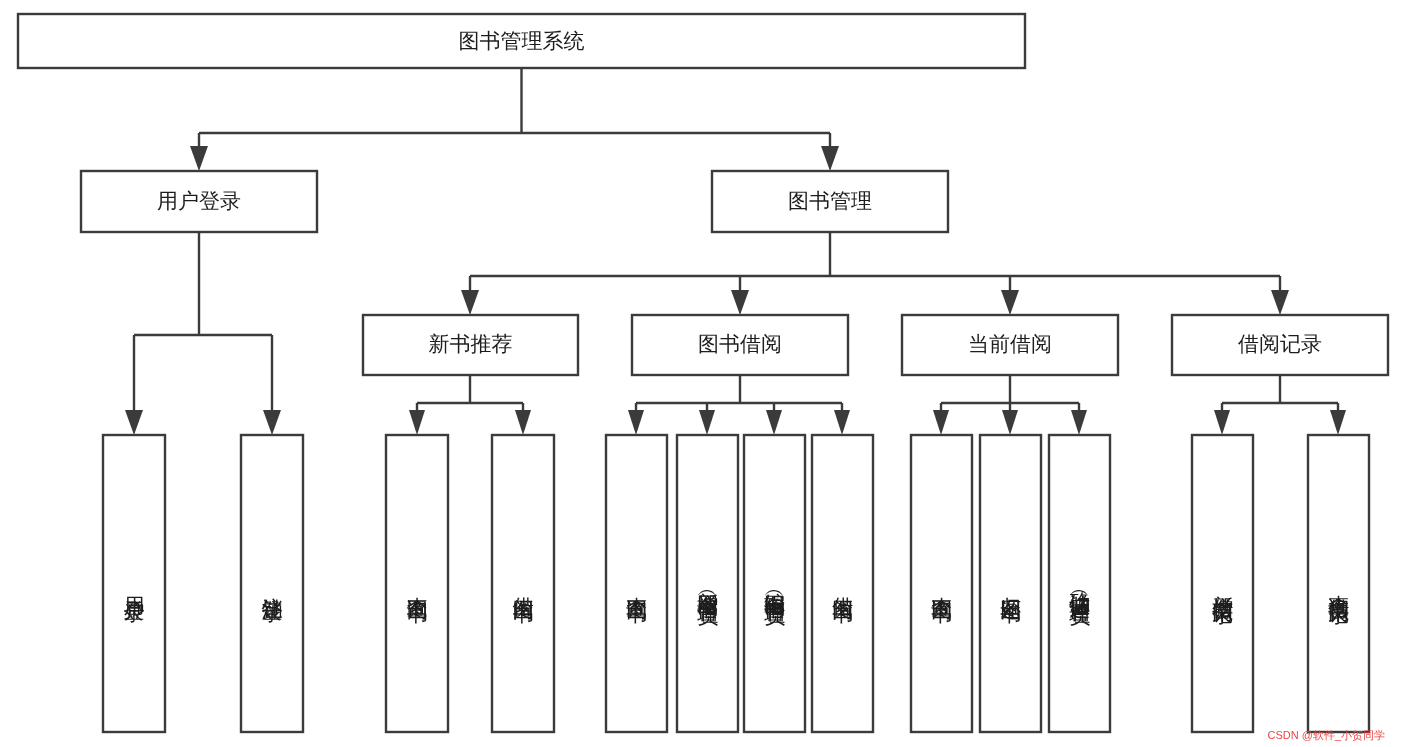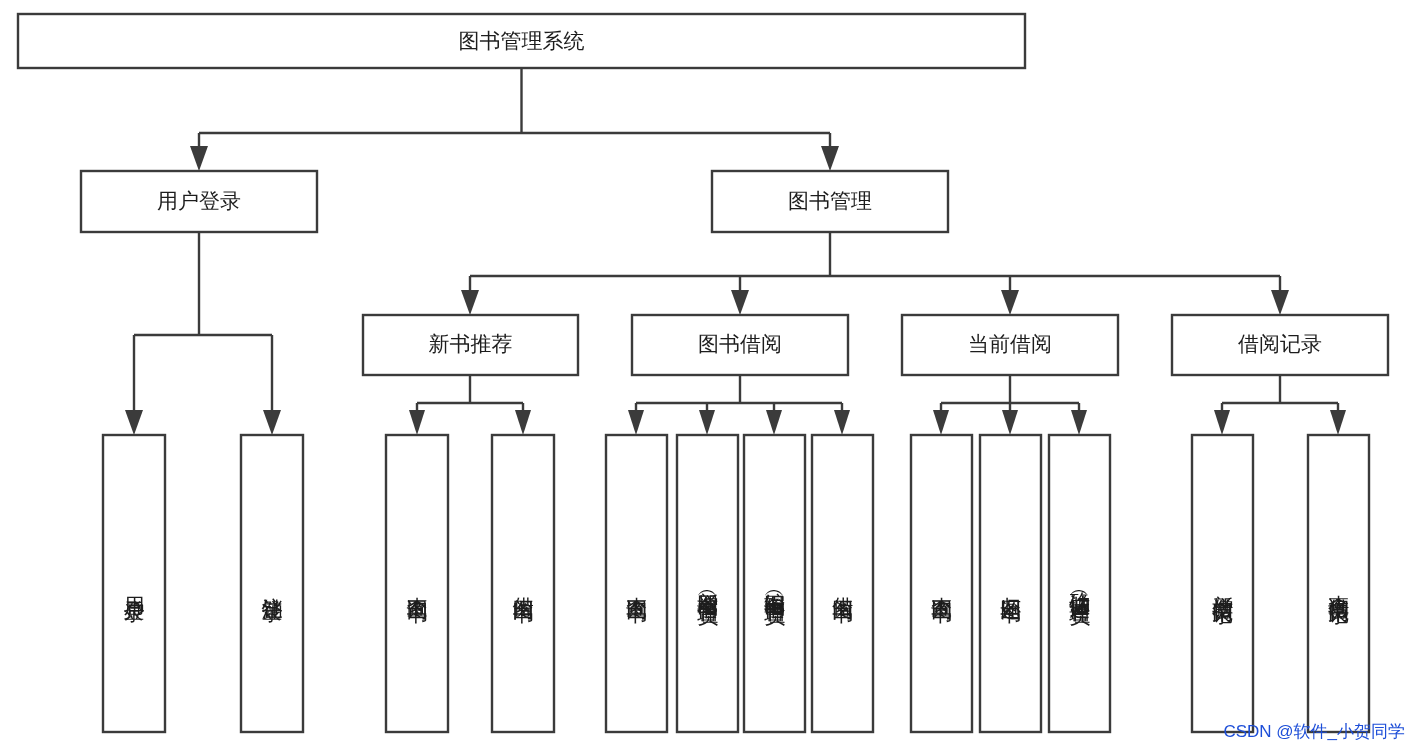--- a/index.html
+++ b/index.html
@@ -60,25 +60,25 @@
     display: flex;
     align-items: center;
     justify-content: center;
     text-align: center;
     white-space: nowrap;
     pointer-events: none;
     user-select: none;
   }
   .watermark {
     position: absolute;
-    right: 0;
+    right: 20px;
     bottom: 4px;
     font-family: "Liberation Sans", "DejaVu Sans", sans-serif;
-    font-size: 17px;
-    color: #1d4ed8;
+    font-size: 11px;
+    color: #ef4444;
     white-space: nowrap;
     user-select: none;
   }
 </style>
 </head>
 <body>
 
 <div id="diagram-root">
 
   <svg class="diagram-svg" viewBox="0 0 1405 747" xmlns="http://www.w3.org/2000/svg">

